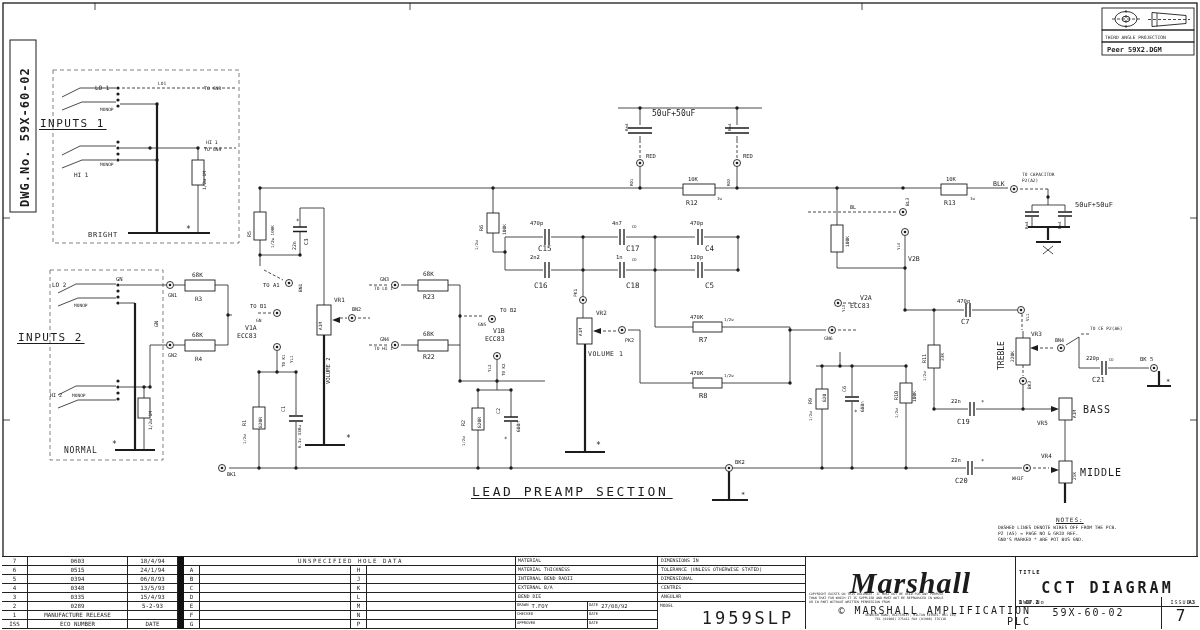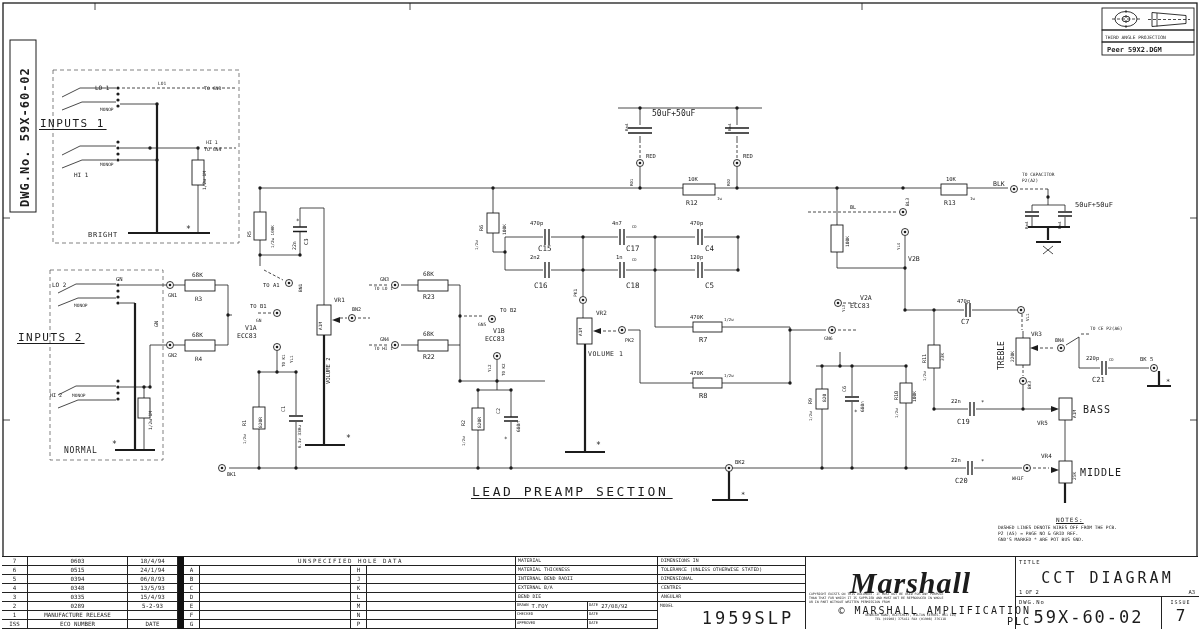--- a/index.html
+++ b/index.html
@@ -54,30 +54,30 @@
   #model-value{position:absolute;left:16px;top:6px;width:100%;text-align:center;
         font-size:17px;letter-spacing:3px;}
   #company{position:absolute;left:803px;top:0;width:210px;height:72px;border-left:.8px solid #222;}
   #logo{position:absolute;left:0;top:9px;width:100%;text-align:center;
         font-family:"Liberation Serif",serif;font-style:italic;font-weight:bold;
         font-size:30px;line-height:34px;letter-spacing:1px;}
   #copy{position:absolute;left:3px;top:36px;font-size:3.2px;line-height:3.8px;white-space:nowrap;}
   #plc{position:absolute;left:16px;top:48px;width:100%;text-align:right;font-size:10px;letter-spacing:2px;}
   #addr{position:absolute;left:0;top:57px;width:100%;text-align:center;font-size:3.2px;line-height:3.8px;}
   #titlebox{position:absolute;left:1013px;top:0;width:183px;height:72px;border-left:.8px solid #222;}
-  #tb-r1{position:absolute;left:0;top:0;width:183px;height:40px;border-bottom:.8px solid #222;}
+  #tb-r1{position:absolute;left:0;top:10px;width:183px;height:40px;border-bottom:.8px solid #222;font-weight:bold;}
   #title-label{position:absolute;left:3px;top:2px;font-size:5.5px;letter-spacing:1px;}
   #title-value{position:absolute;left:0;top:12px;width:100%;text-align:center;
         font-size:15px;letter-spacing:3px;}
   #sheet{position:absolute;left:3px;bottom:1px;font-size:5.5px;}
   #size{position:absolute;right:4px;bottom:1px;font-size:5.5px;}
   #tb-r2l{position:absolute;left:0;top:40px;width:146px;height:32px;border-right:.8px solid #222;}
   #dwg-label{position:absolute;left:3px;top:2px;font-size:5.5px;letter-spacing:1px;}
   #dwg-value{position:absolute;left:0;top:10px;width:100%;text-align:center;
-        font-size:17px;letter-spacing:2px;}
+        font-size:10px;letter-spacing:2px;}
   #tb-r2r{position:absolute;left:146px;top:40px;width:37px;height:32px;}
   #issue-label{position:absolute;left:0;top:2px;width:100%;text-align:center;font-size:5px;letter-spacing:1px;}
   #issue-value{position:absolute;left:0;top:9px;width:100%;text-align:center;font-size:16px;}
   #notes{position:absolute;left:998px;top:516px;width:198px;height:40px;font-family:"DejaVu Sans Mono",monospace;}
   #notes-title{margin-left:58px;font-size:6px;text-decoration:underline;letter-spacing:1px;}
   #notes-lines{margin-top:2px;font-size:4.6px;line-height:1.35;white-space:nowrap;}
 </style>
 </head>
 <body>
 

